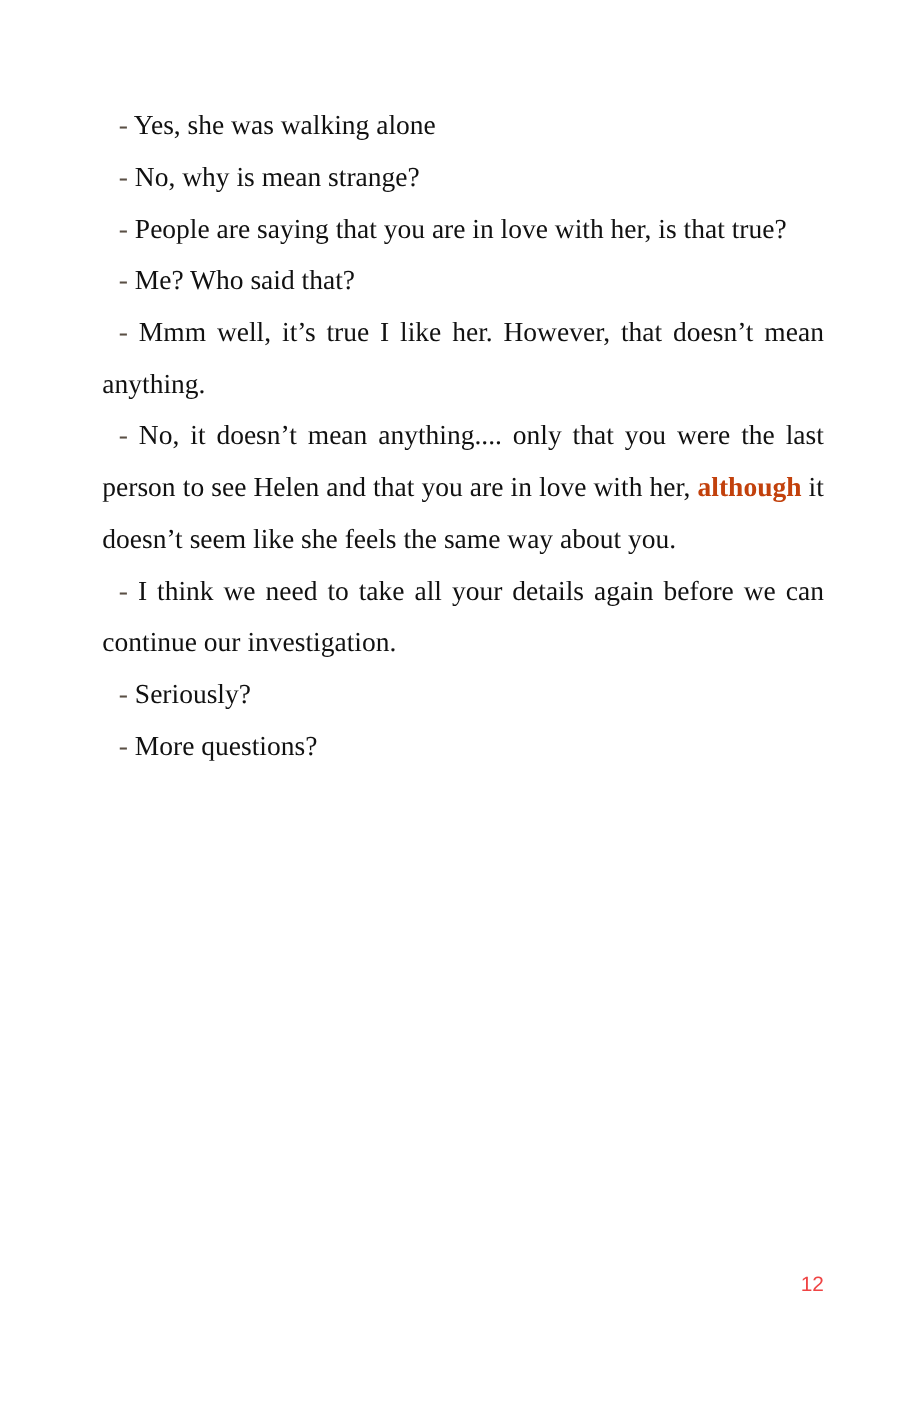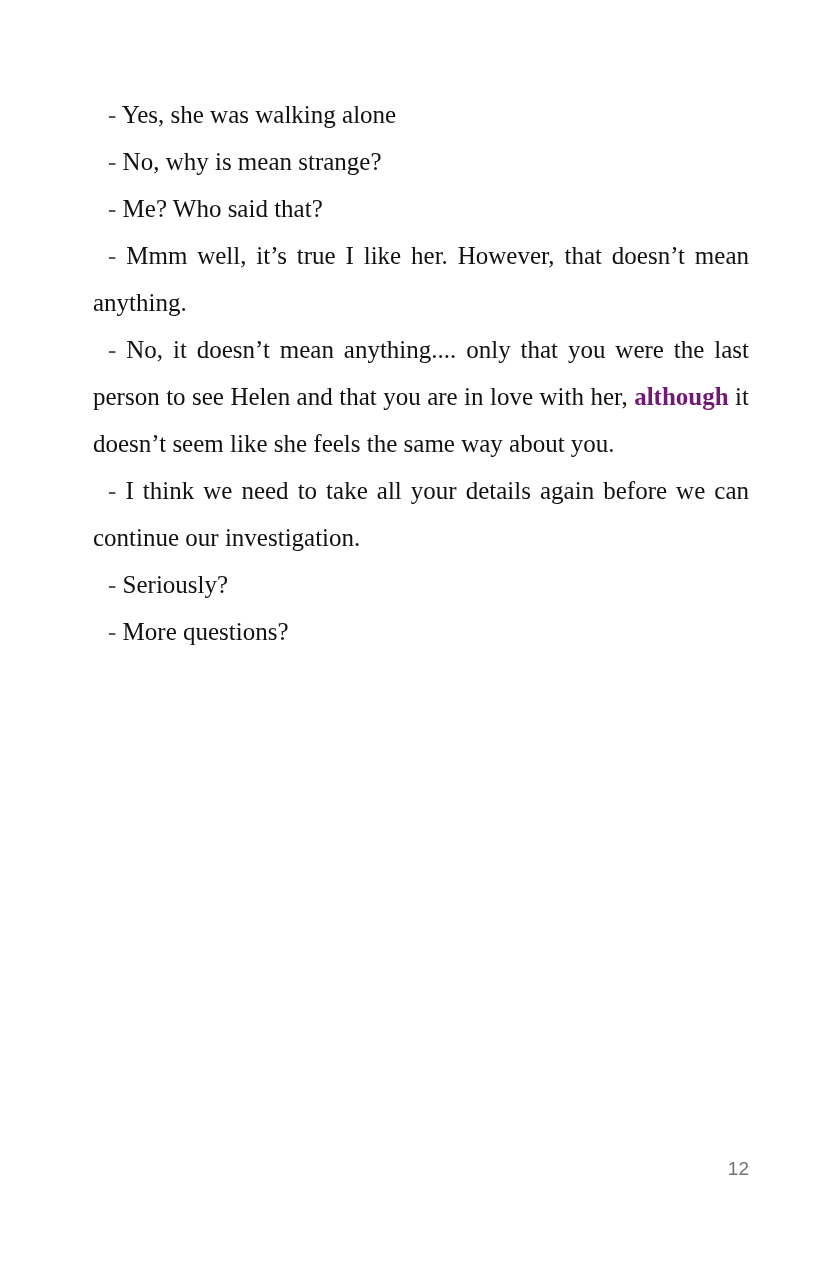--- a/index.html
+++ b/index.html
@@ -13,36 +13,37 @@
       font-size: 25px;
       line-height: 47px;
       color: #111111;
     }
     .para {
       margin: 0;
       text-align: justify;
       text-indent: 15px;
     }
     .dash { color: #5a4f45; }
-    .para b { font-weight: bold; color: #701a75; }
+    .para b { font-weight: bold; color: #c2410c; }
     .page-number {
       position: absolute;
       right: 76px;
       top: 1158px;
       font-family: "Liberation Sans", "DejaVu Sans", sans-serif;
       font-size: 19px;
-      color: #737373;
+      color: #ef4444;
     }
   </style>
 </head>
 <body>
 
 <div class="page">
   <p class="para"><span class="dash">- </span><span>Yes, she was walking alone</span></p>
   <p class="para"><span class="dash">- </span><span>No, why is mean strange?</span></p>
+  <p class="para"><span class="dash">- </span><span>People are saying that you are in love with her, is that true?</span></p>
   <p class="para"><span class="dash">- </span><span>Me? Who said that?</span></p>
   <p class="para"><span class="dash">- </span><span>Mmm well, it’s true I like her. However, that doesn’t mean anything.</span></p>
   <p class="para"><span class="dash">- </span><span>No, it doesn’t mean anything.... only that you were the last person to see Helen and that you are in love with her, </span><b>although</b><span> it doesn’t seem like she feels the same way about you.</span></p>
   <p class="para"><span class="dash">- </span><span>I think we need to take all your details again before we can continue our investigation.</span></p>
   <p class="para"><span class="dash">- </span><span>Seriously?</span></p>
   <p class="para"><span class="dash">- </span><span>More questions?</span></p>
 </div>
 
 <div class="page-number">12</div>
 

